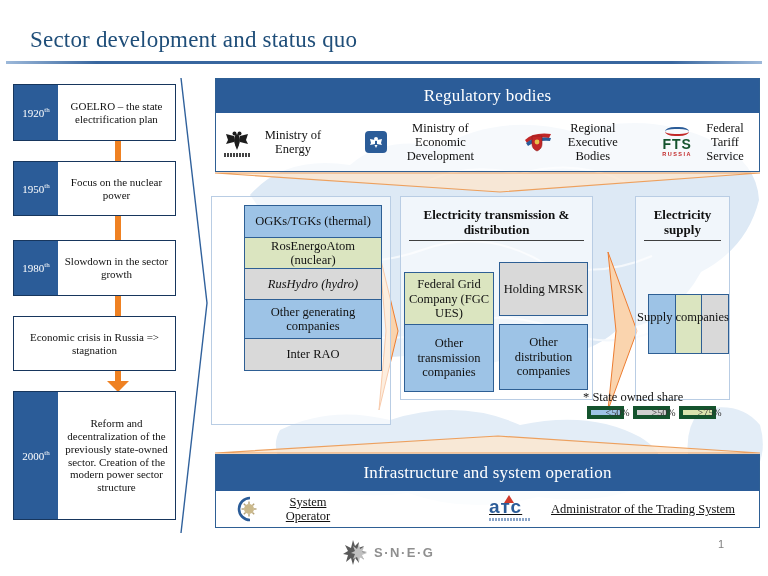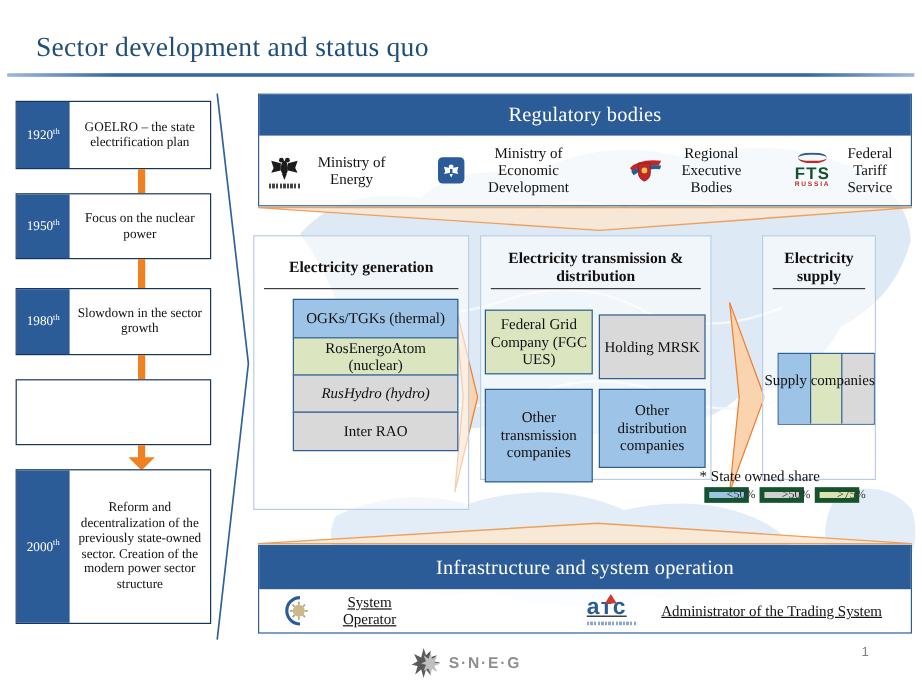--- a/index.html
+++ b/index.html
@@ -126,20 +126,21 @@
 
   <div class="tl-item" style="top:240px;height:56px;">
     <div class="tl-year">
         <span><span>1980</span><sup>th</sup></span>
       </div>
     <div class="tl-text">Slowdown in the sector growth</div>
   </div>
   <div class="tl-conn" style="top:296px;height:20px;"></div>
 
   <div class="tl-item" style="top:316px;height:55px;">
+    <div class="tl-text">Economic crisis in Russia =&gt; stagnation</div>
   </div>
   <div class="tl-conn" style="top:371px;height:11px;"></div>
   <div class="tl-arrowhead" style="top:381px;"></div>
 
   <div class="tl-item" style="top:391px;height:129px;">
     <div class="tl-year">
         <span><span>2000</span><sup>th</sup></span>
       </div>
     <div class="tl-text">Reform and decentralization of the previously state-owned sector. Creation of the modern power sector structure</div>
   </div>
@@ -186,34 +187,34 @@
           <div class="fts-swoosh"></div>
           <div class="fts-text">FTS</div>
           <div class="fts-sub">RUSSIA</div>
         </div>
         <div class="reg-label" style="width:52px;">Federal Tariff Service</div>
       </div>
     </div>
   </div>
 
   <div class="col-panel" style="left:211px;width:180px;height:229px;">
-    <div class="col-header">Electricity generation</div>
     <div class="gen-stack">
       <div class="share-box share-blue" style="height:33px;">OGKs/TGKs (thermal)</div>
       <div class="share-box share-green" style="height:32px;">RosEnergoAtom (nuclear)</div>
       <div class="share-box share-gray" style="height:32px;font-style:italic;">RusHydro (hydro)</div>
+      <div class="share-box share-blue" style="height:40px;">Other generating companies</div>
       <div class="share-box share-gray" style="height:33px;">Inter RAO</div>
     </div>
   </div>
 
   <div class="col-panel" style="left:400px;width:193px;height:204px;">
     <div class="col-header">Electricity transmission &amp; distribution</div>
-    <div class="share-box share-green abs" style="left:3px;top:62px;width:90px;height:54px;">Federal Grid Company (FGC UES)</div>
+    <div class="share-box share-green abs" style="left:3px;top:76px;width:90px;height:54px;">Federal Grid Company (FGC UES)</div>
     <div class="share-box share-gray abs" style="left:98px;top:66px;width:89px;height:54px;">Holding MRSK</div>
-    <div class="share-box share-blue abs" style="left:3px;top:128px;width:90px;height:78px;">Other transmission companies</div>
+    <div class="share-box share-blue abs" style="left:3px;top:128px;width:90px;height:68px;">Other transmission companies</div>
     <div class="share-box share-blue abs" style="left:98px;top:128px;width:89px;height:66px;">Other distribution companies</div>
   </div>
 
   <div class="col-panel" style="left:635px;width:95px;height:204px;">
     <div class="col-header">Electricity supply</div>
     <div class="supply-cells">
       <div class="cell share-blue"></div>
       <div class="cell share-green"></div>
       <div class="cell share-gray"></div>
     </div>

